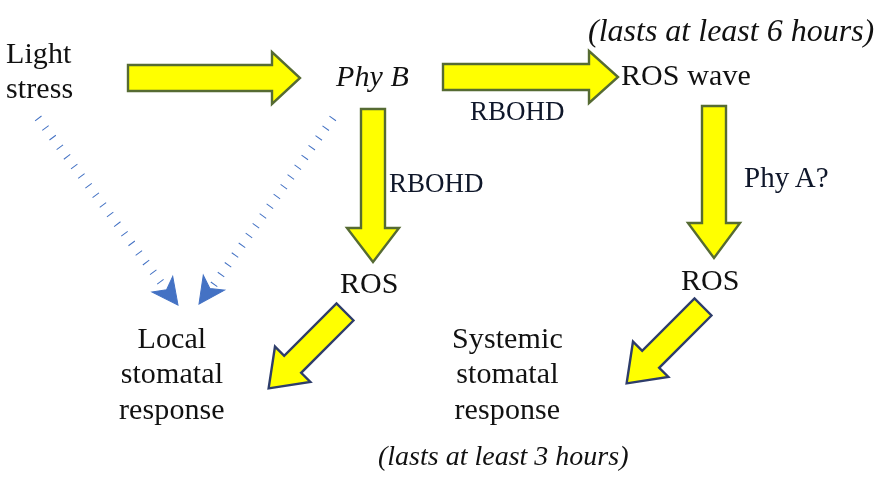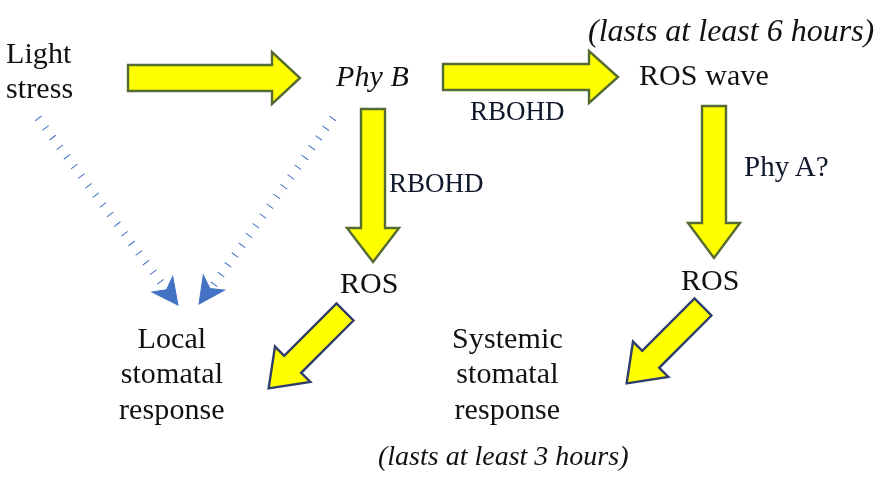--- a/index.html
+++ b/index.html
@@ -92,37 +92,37 @@
       </g>
     </g>
 
   </svg>
 
   <div class="node-label multiline left-block" style="left:6px; top:35px; font-size:30px;">Light
 stress</div>
 
   <div class="node-label center-block" style="left:336px; top:58px; font-size:30px;font-style:italic;">Phy B</div>
 
-  <div class="node-label center-block" style="left:639px; top:57px; font-size:30px;">ROS wave</div>
+  <div class="node-label center-block" style="left:621px; top:57px; font-size:30px;">ROS wave</div>
 
   <div class="node-label center-block" style="left:340px; top:265px; font-size:30px;">ROS</div>
 
   <div class="node-label center-block" style="left:681px; top:262px; font-size:30px;">ROS</div>
 
   <div class="node-label multiline center-block" style="left:119px; top:320px; font-size:30px;">Local
 stomatal
 response</div>
 
   <div class="node-label multiline center-block" style="left:452px; top:320px; font-size:30px;text-align:center;">Systemic
 stomatal
 response</div>
 
   <div class="edge-label" style="left:470px; top:96px; font-size:27px;">RBOHD</div>
 
   <div class="edge-label" style="left:389px; top:168px; font-size:27px;">RBOHD</div>
 
-  <div class="edge-label" style="left:744px; top:150px; font-size:29px;">Phy A?</div>
+  <div class="edge-label" style="left:744px; top:161px; font-size:29px;">Phy A?</div>
 
   <div class="note-label" style="left:588px; top:12px; font-size:32px;">(lasts at least 6 hours)</div>
 
   <div class="note-label" style="left:378px; top:440px; font-size:28px;font-style:italic;">(lasts at least 3 hours)</div>
 
 </div>
 
 </body></html>

